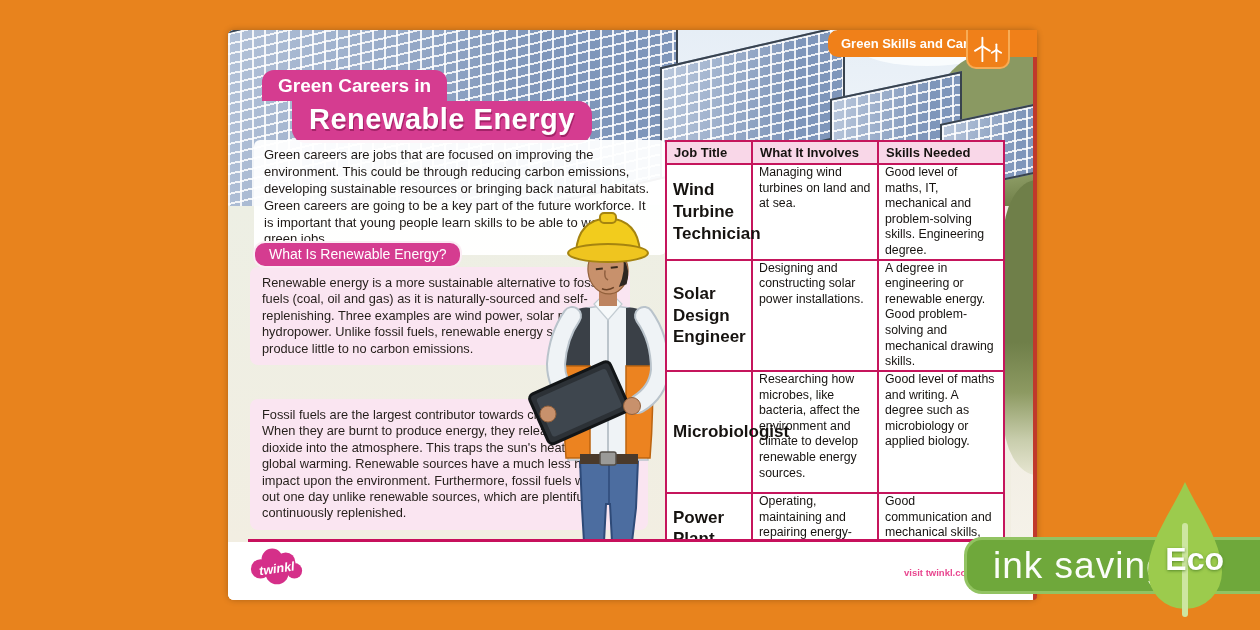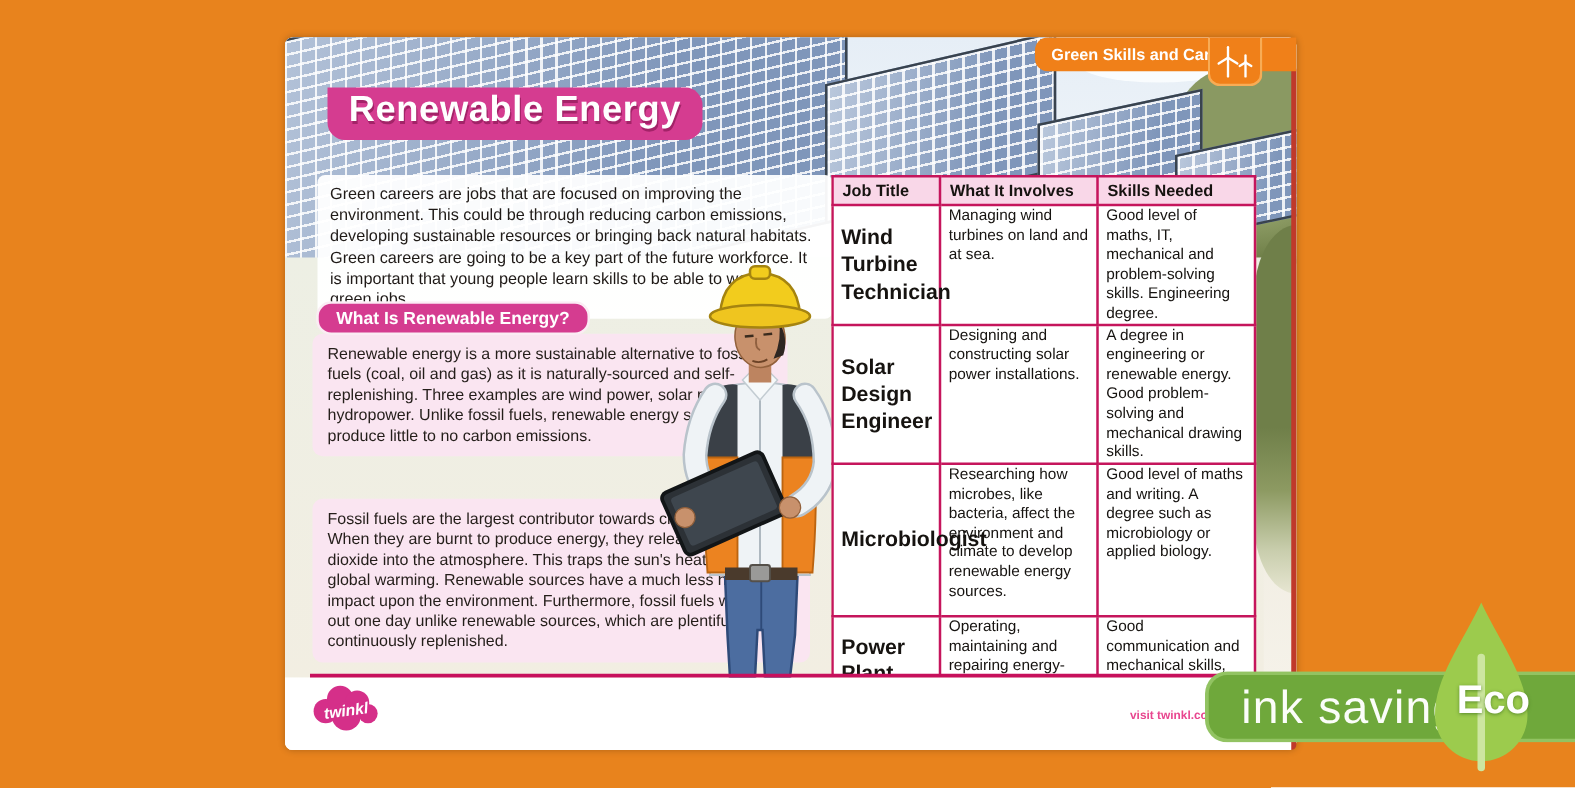--- a/index.html
+++ b/index.html
@@ -47,28 +47,28 @@
   .top-badge-iconbox { position:absolute; left:138px; top:0; width:44px; height:39px;
                        background:#F08019; border:2px solid #F8AC55; border-top:none;
                        border-radius:0 0 10px 10px; display:flex; align-items:center; justify-content:center; }
 
   
   .title-block { position:absolute; left:34px; top:40px; z-index:2; }
   .title-line1-box { display:inline-block; background:#D53C90; color:#fff; font-size:19px;
                      font-weight:bold; padding:5px 16px 4px; border-radius:12px 12px 0 0; }
   .title-line2-box { display:inline-block; background:#D53C90; color:#fff; font-size:29px;
                      font-weight:bold; padding:2px 17px 7px; border-radius:0 14px 14px 14px;
-                     text-shadow:1px 2px 0 #A32368; letter-spacing:.5px; }
+                     text-shadow:1px 2px 0 #A32368; letter-spacing:.5px;margin-left:30px; }
 
   
   .intro { position:absolute; left:26px; top:110px; width:412px; z-index:2;
            background:rgba(255,255,255,.95); border-radius:6px; padding:7px 10px;
            font-size:13px; line-height:1.3; color:#1F1A17; }
   .pill { position:absolute; z-index:2; display:inline-block; background:#D53C90; color:#fff;
-          font-size:14px; font-weight:bold; padding:3px 14px 4px; border-radius:12px;
+          font-size:14px; font-weight:normal; padding:3px 14px 4px; border-radius:12px;
           border:2px solid rgba(255,255,255,.9); white-space:nowrap; }
   .pill1 { left:25px; top:211px; }
   .pill2 { left:25px; top:346px; }
   .pinkbox { position:absolute; z-index:1; background:#FAE5F1; border-radius:8px;
              padding:8px 12px; font-size:12.8px; line-height:1.28; color:#241E1A; }
   .box1 { left:22px; top:237px; width:380px; }
   .box2 { left:22px; top:369px; width:398px; }
 
   
   .man { position:absolute; left:292px; top:178px; width:182px; height:334px; z-index:3; }
@@ -136,20 +136,21 @@
           <line x1="11" y1="12" x2="19" y2="17"></line>
           <line x1="26" y1="28" x2="26" y2="16"></line>
           <line x1="26" y1="16" x2="26" y2="10"></line>
           <line x1="26" y1="16" x2="21" y2="19"></line>
           <line x1="26" y1="16" x2="31" y2="19"></line>
         </svg>
       </span>
     </div>
 
     <div class="title-block">
+      <div><span class="title-line1-box">Green Careers in</span></div>
       <div><span class="title-line2-box">Renewable Energy</span></div>
     </div>
 
     <div class="intro">Green careers are jobs that are focused on improving the environment. This could be through reducing carbon emissions, developing sustainable resources or bringing back natural habitats. Green careers are going to be a key part of the future workforce. It is important that young people learn skills to be able to work in green jobs.</div>
 
     <div class="pill pill1">What Is Renewable Energy?</div>
     <div class="pinkbox box1">Renewable energy is a more sustainable alternative to fossil fuels (coal, oil and gas) as it is naturally-sourced and self-replenishing. Three examples are wind power, solar power and hydropower. Unlike fossil fuels, renewable energy sources produce little to no carbon emissions.</div>
 
     <div class="pinkbox box2">Fossil fuels are the largest contributor towards climate change. When they are burnt to produce energy, they release carbon dioxide into the atmosphere. This traps the sun's heat resulting in global warming. Renewable sources have a much less harmful impact upon the environment. Furthermore, fossil fuels will run out one day unlike renewable sources, which are plentiful and continuously replenished.</div>
 

